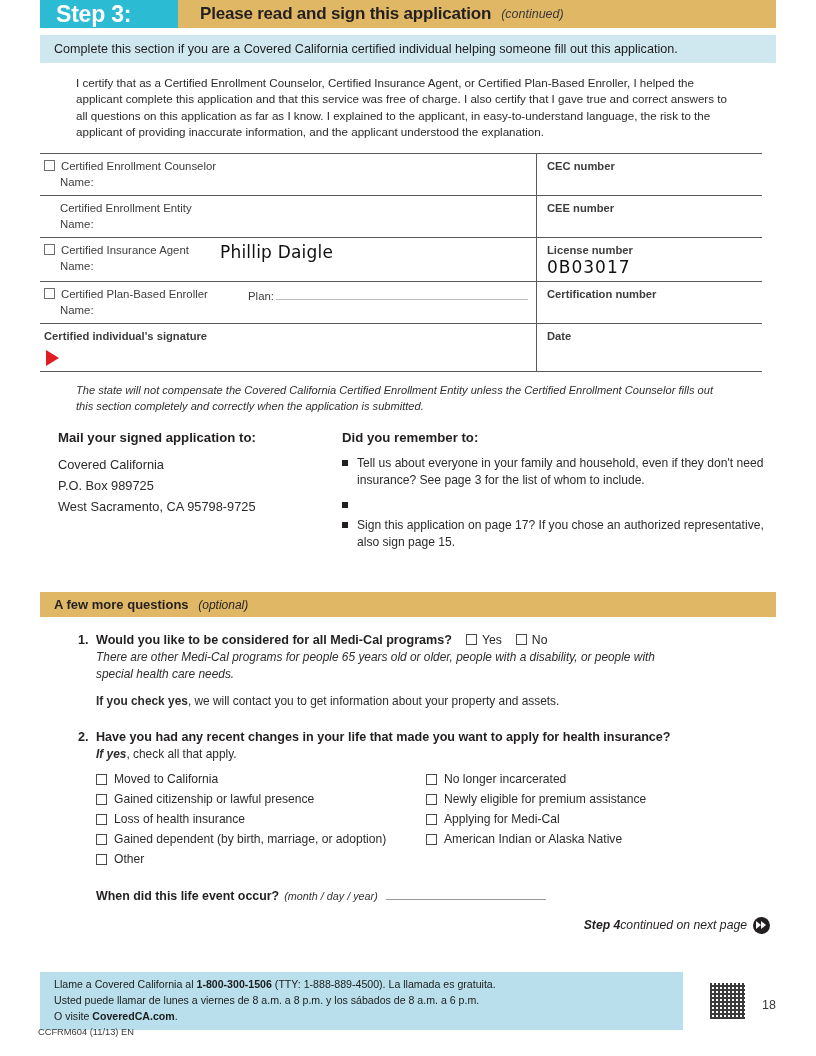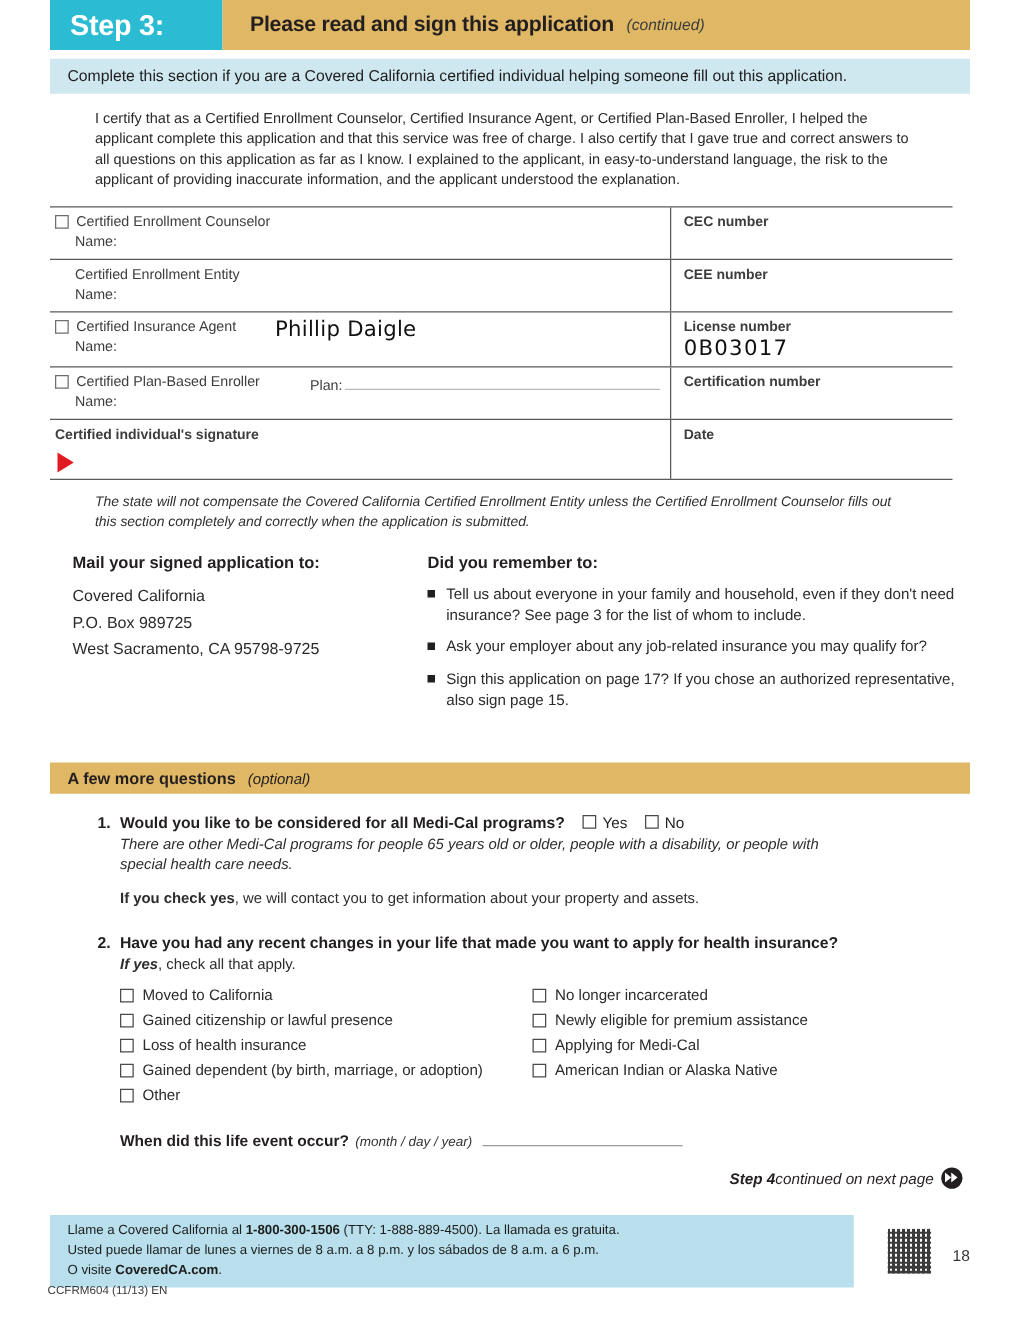--- a/index.html
+++ b/index.html
@@ -10,21 +10,21 @@
   body {
     width: 816px; height: 1056px;
     font-family: "Liberation Sans", sans-serif;
     color: #231f20;
     position: relative;
     overflow: hidden;
   }
   .page { position: relative; width: 816px; height: 1056px; padding: 0 40px; }
 
   
-  .step-header { display: flex; align-items: stretch; height: 40px; margin-top: 0; }
+  .step-header { display: flex; align-items: stretch; height: 28px; margin-top: 0; }
   .step-badge {
     background: #2bbcd4;
     color: #ffffff;
     font-size: 23px;
     font-weight: bold;
     display: flex; align-items: center;
     padding: 0 16px;
     min-width: 138px;
     letter-spacing: -0.2px;
   }
@@ -308,21 +308,20 @@
     </div>
     <div class="s4right">
       <div class="s4head">Did you remember to:</div>
       <ul class="chk-list">
         <li class="chk-item">
           <span class="sq"></span>
           <span>Tell us about everyone in your family and household, even if they don't need insurance? See page 3 for the list of whom to include.</span>
         </li>
         <li class="chk-item">
           <span class="sq"></span>
-          <span>Ask your employer about any job-related insurance you may qualify for?</span>
         </li>
         <li class="chk-item">
           <span class="sq"></span>
           <span>Sign this application on page 17? If you chose an authorized representative, also sign page 15.</span>
         </li>
       </ul>
     </div>
   </div>
 
   <div class="q-band">

